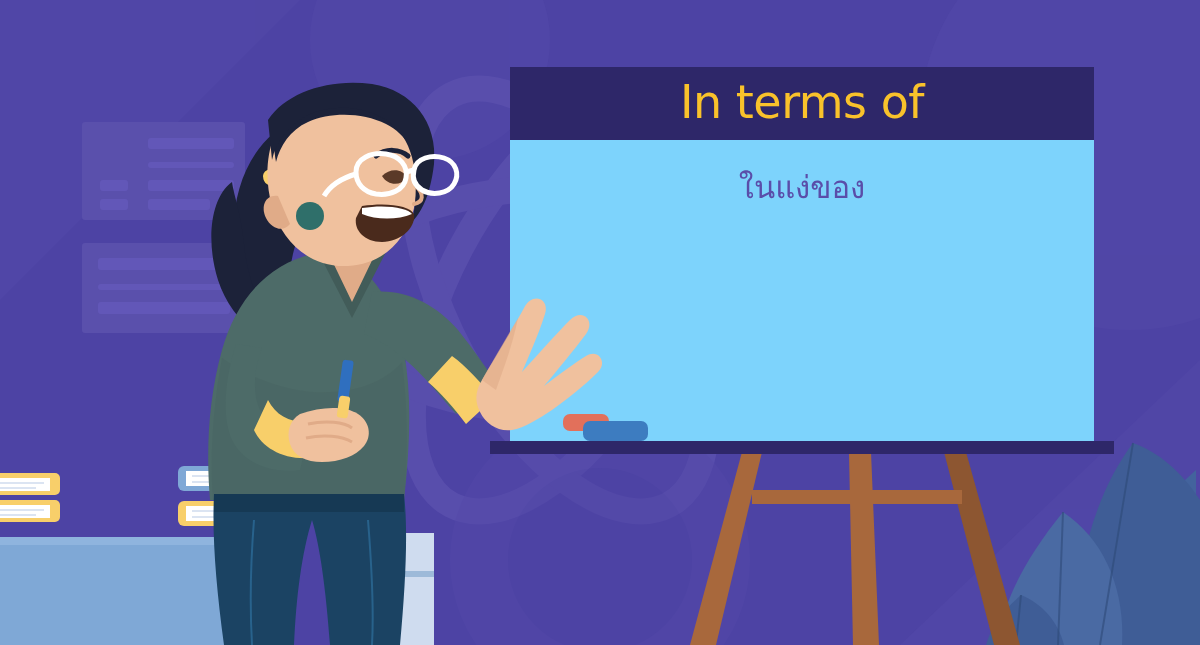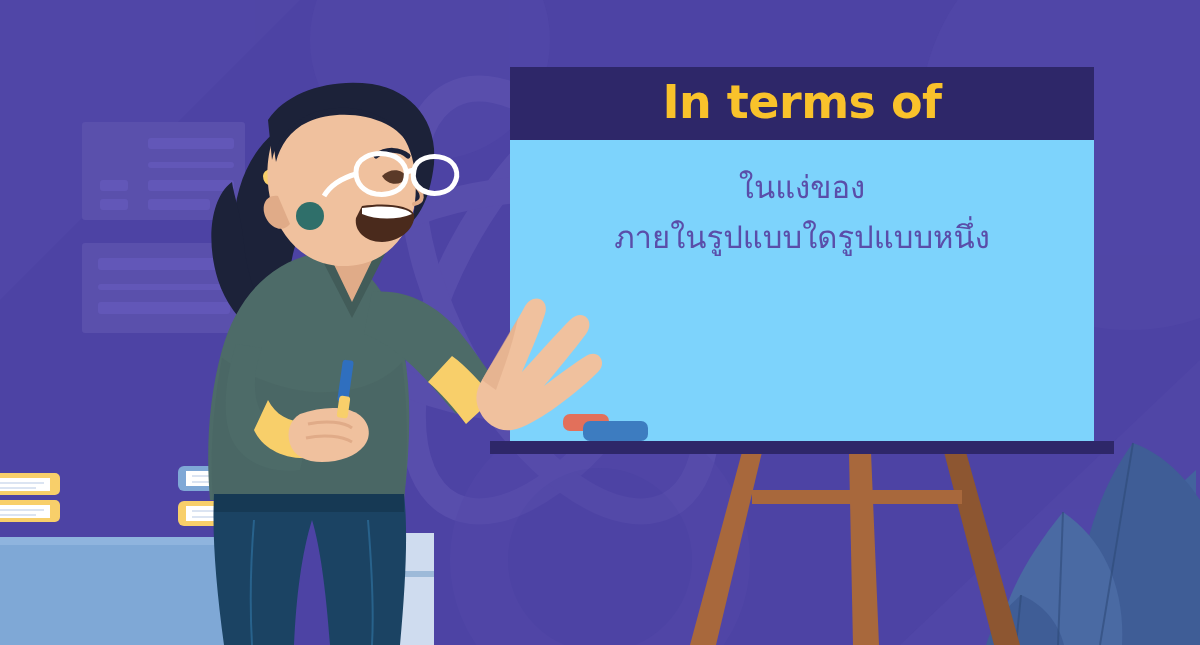--- a/index.html
+++ b/index.html
@@ -38,21 +38,21 @@
     height: 73px;
     background: #2e2769;
     display: flex;
     align-items: center;
     justify-content: center;
     box-sizing: border-box;
   }
   .board-title {
     color: #f9c22b;
     font-family: "DejaVu Sans", "Liberation Sans", sans-serif;
-    font-weight: bold;
+    font-weight: normal;
     font-size: 46px;
     letter-spacing: -0.5px;
     line-height: 1;
     margin: 0;
     padding-bottom: 4px;
   }
   .board-body {
     height: 302px;
     background: #7dd3fc;
     display: flex;
@@ -212,21 +212,20 @@
 
     </g>
   </svg>
 
   <div class="board">
     <div class="board-header">
       <h1 class="board-title">In terms of</h1>
     </div>
     <div class="board-body">
       <div class="board-line">ในแง่ของ</div>
-      <div class="board-line">ภายในรูปแบบใดรูปแบบหนึ่ง</div>
     </div>
   </div>
 
   <div class="marker marker-red"></div>
   <div class="marker marker-blue"></div>
   <div class="tray"></div>
 
   <svg class="layer" viewBox="0 0 1200 645">
     <g clip-path="url(#stageClip)">
 

